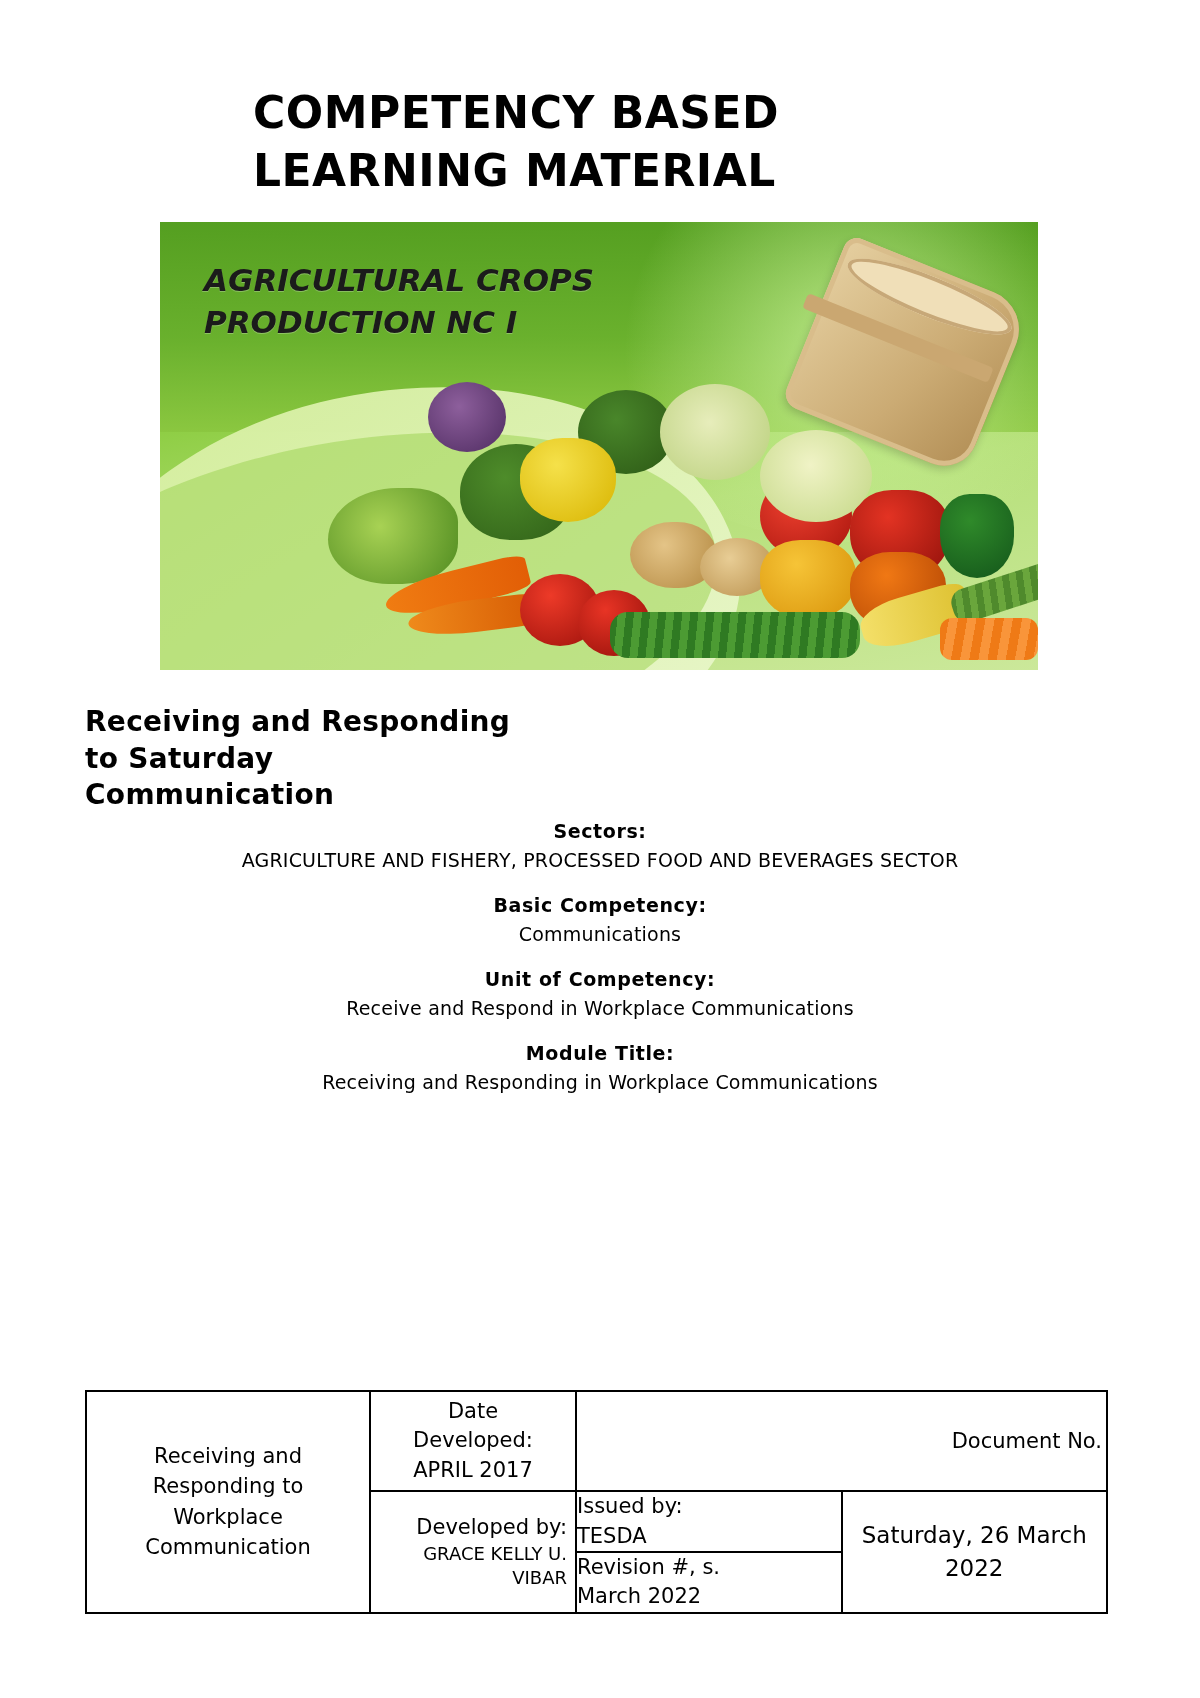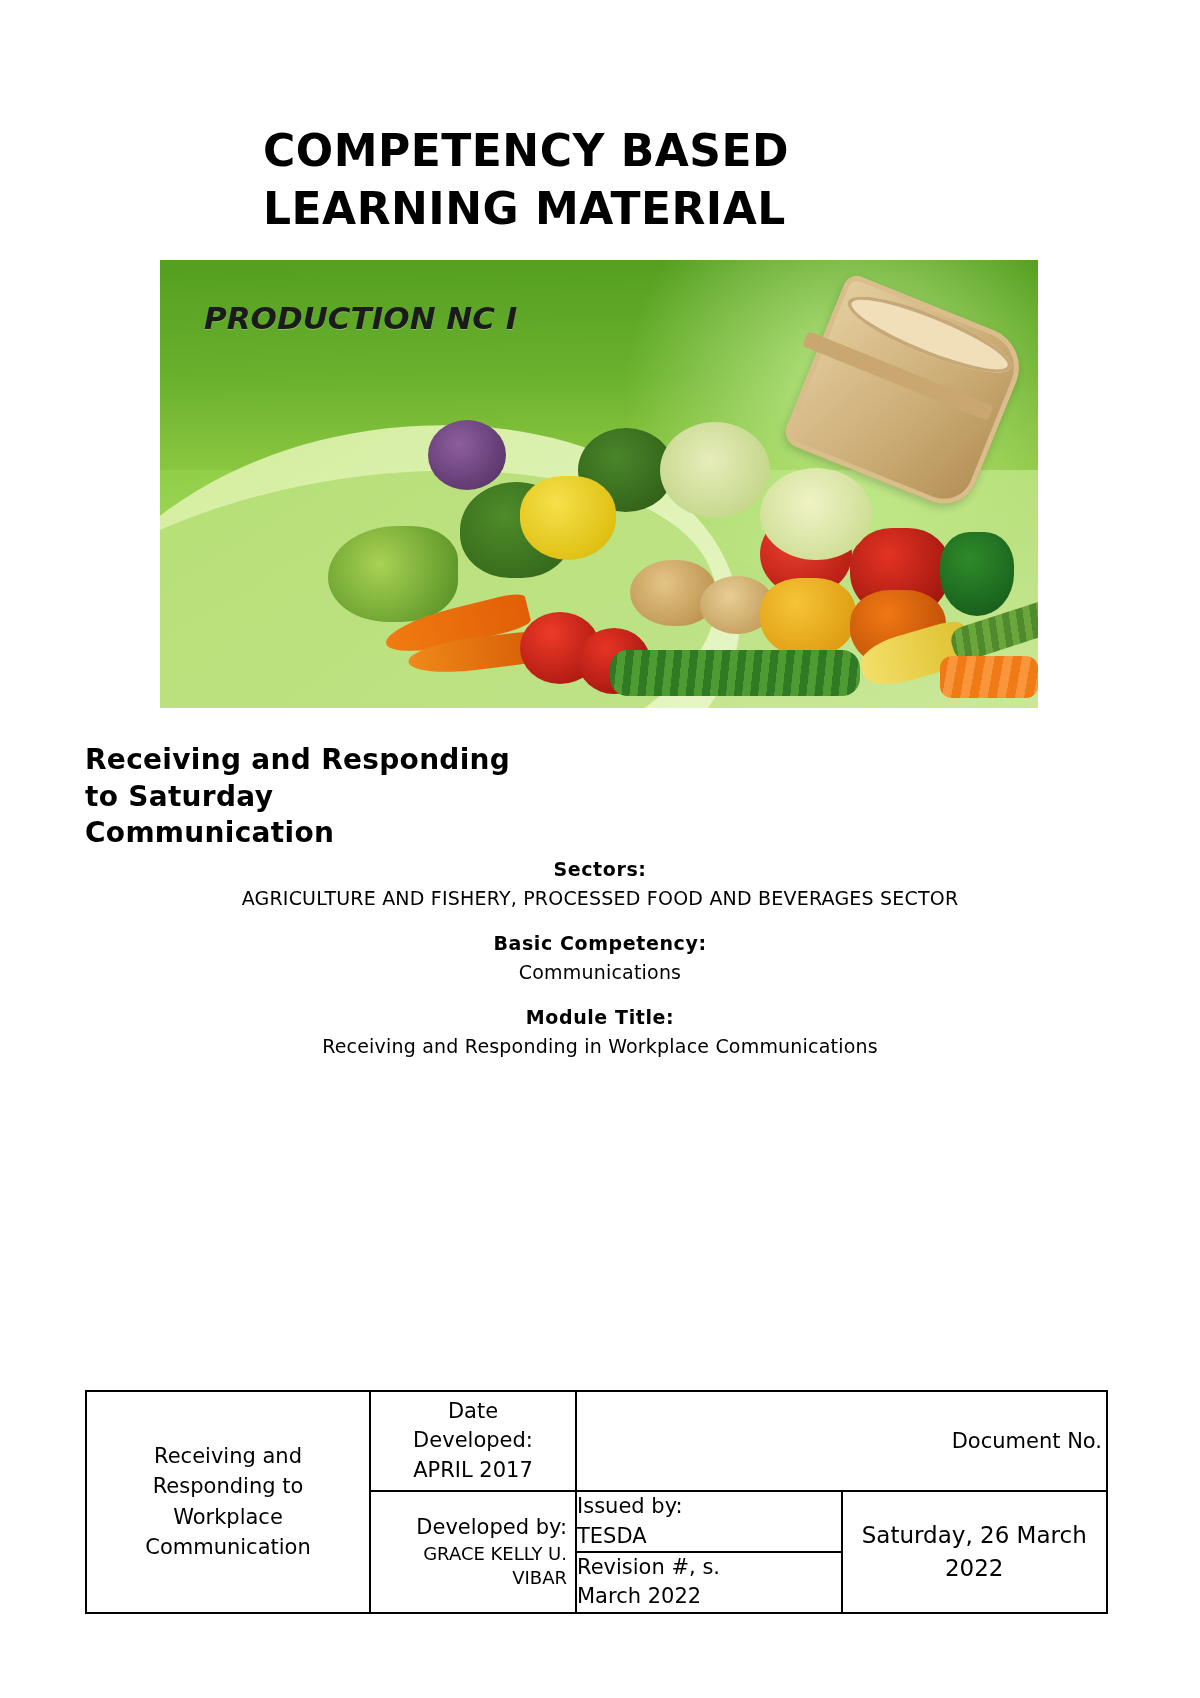--- a/index.html
+++ b/index.html
@@ -25,22 +25,22 @@
   }
   .content {
     position: absolute;
     left: 85px;
     top: 0;
     width: 1030px;
   }
 
   
   .main-title {
-    margin: 10px;
-    padding-top: 112px;
+    margin: 0;
+    padding-top: 84px;
     font-size: 44px;
     font-weight: bold;
     line-height: 1.32;
     letter-spacing: 0.5px;
     text-align: left;
     padding-left: 168px;
     font-family: "DejaVu Sans", sans-serif;
   }
   .main-title span { display: block; }
 
@@ -235,20 +235,21 @@
       <span>LEARNING MATERIAL</span>
     </h1>
 
     <div class="cover-figure">
       <div class="dark-top"></div>
       <div class="glow"></div>
       <div class="swirl1"></div>
       <div class="swirl2"></div>
 
       <div class="cover-caption">
+        <span>AGRICULTURAL CROPS</span>
         <span>PRODUCTION NC I</span>
       </div>
 
       <div class="basket"></div>
       <div class="basket-band"></div>
 
       <div class="veg" style="left:300px;top:222px;width:112px;height:96px;background:radial-gradient(circle at 40% 35%, #4e8c2a, #2f5f17);border-radius:50% 50% 45% 45%;"></div>
       <div class="veg" style="left:418px;top:168px;width:96px;height:84px;background:radial-gradient(circle at 40% 35%, #49862a, #2b5714);border-radius:50%;"></div>
       <div class="veg" style="left:500px;top:162px;width:110px;height:96px;background:radial-gradient(circle at 45% 40%, #e7edbb, #b9cf7b);"></div>
       <div class="veg" style="left:268px;top:160px;width:78px;height:70px;background:radial-gradient(circle at 40% 35%, #8d5f9c, #4e2b60);"></div>
@@ -281,20 +282,24 @@
     <div class="meta">
       <div class="block first">
         <div class="label">Sectors:</div>
         <div class="value">AGRICULTURE AND FISHERY, PROCESSED FOOD AND BEVERAGES SECTOR</div>
       </div>
       <div class="block">
         <div class="label">Basic Competency:</div>
         <div class="value">Communications</div>
       </div>
       <div class="block">
+        <div class="label">Unit of Competency:</div>
+        <div class="value">Receive and Respond in Workplace Communications</div>
+      </div>
+      <div class="block">
         <div class="label">Module Title:</div>
         <div class="value">Receiving and Responding in Workplace Communications</div>
       </div>
     </div>
   </div>
 
   <table class="footer-table">
     <tbody>
         <tr>
       <td class="col-left" rowspan="3">

